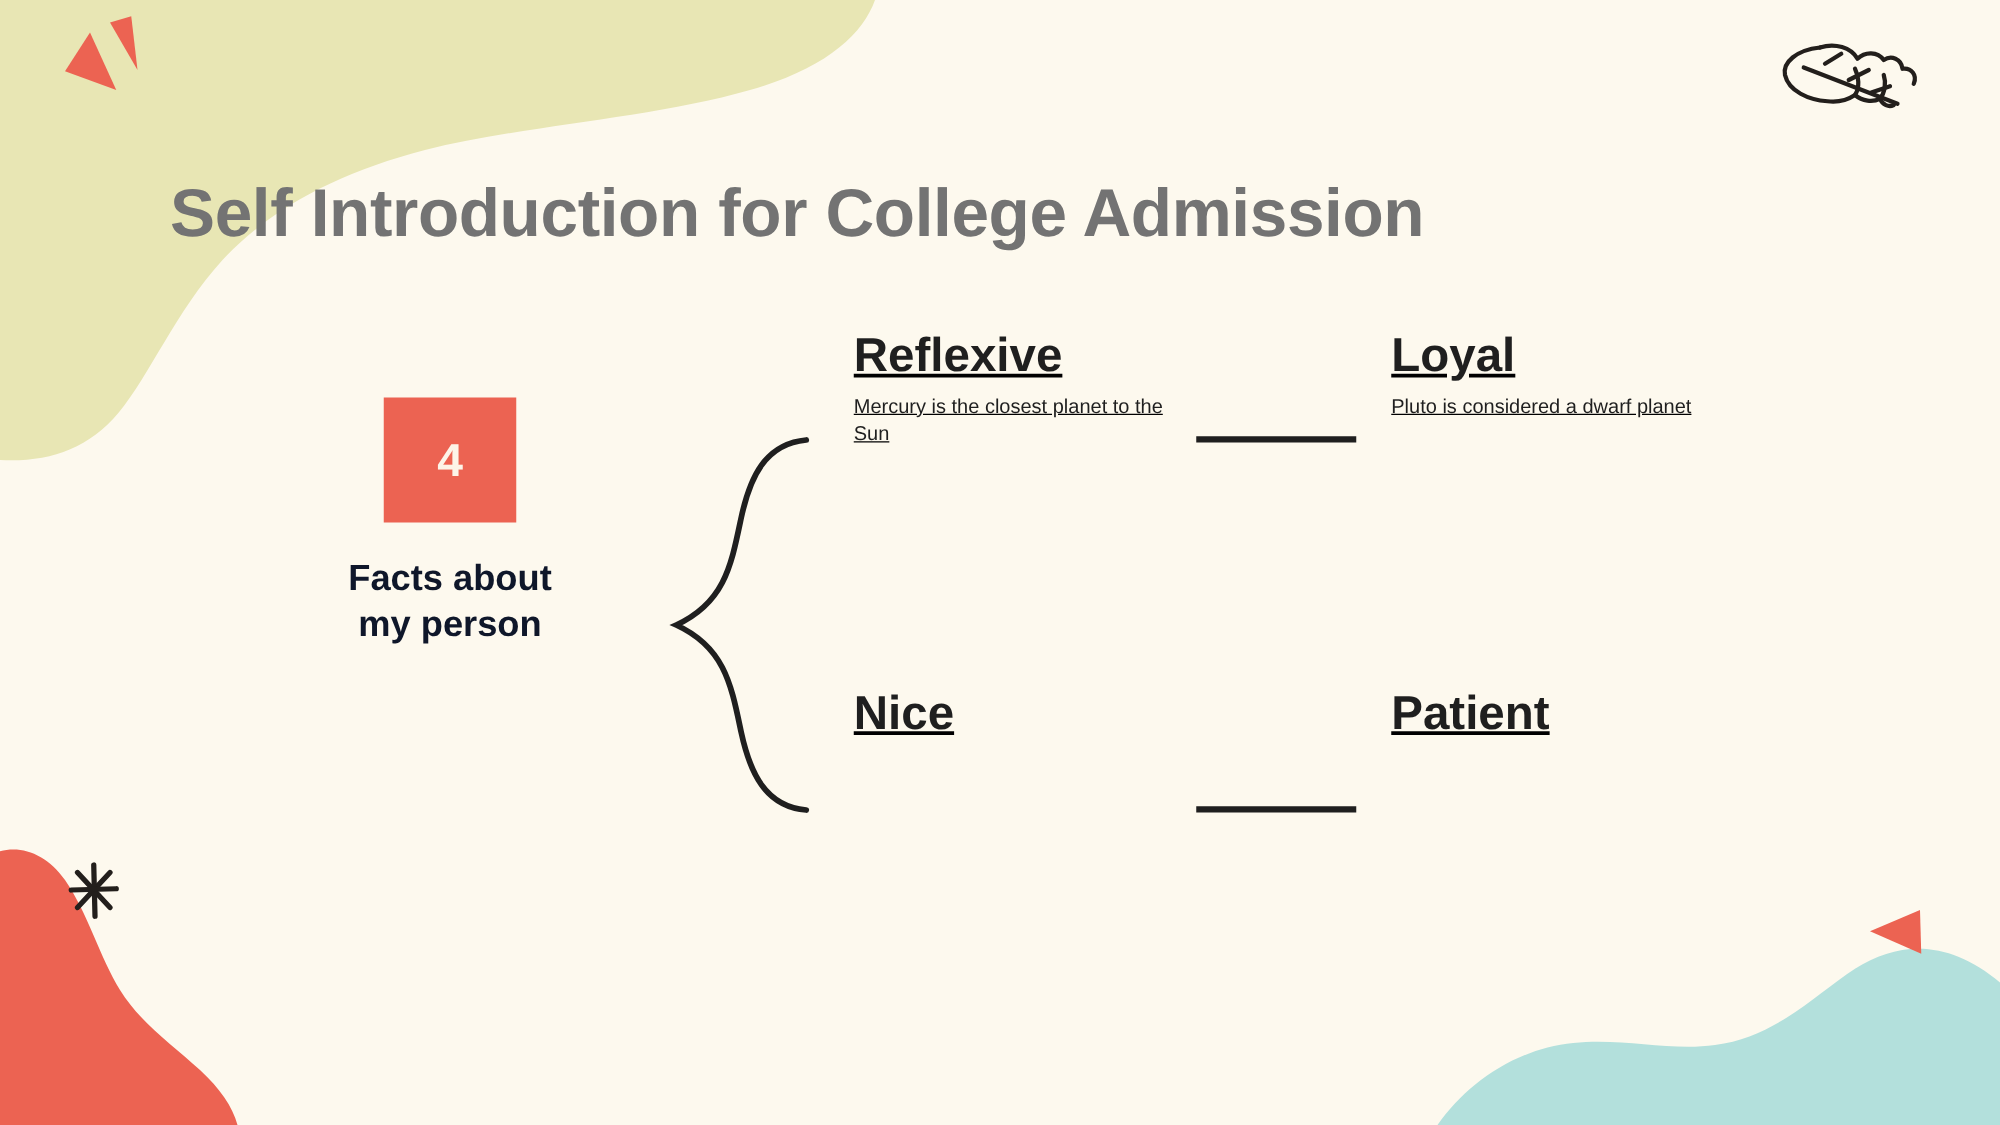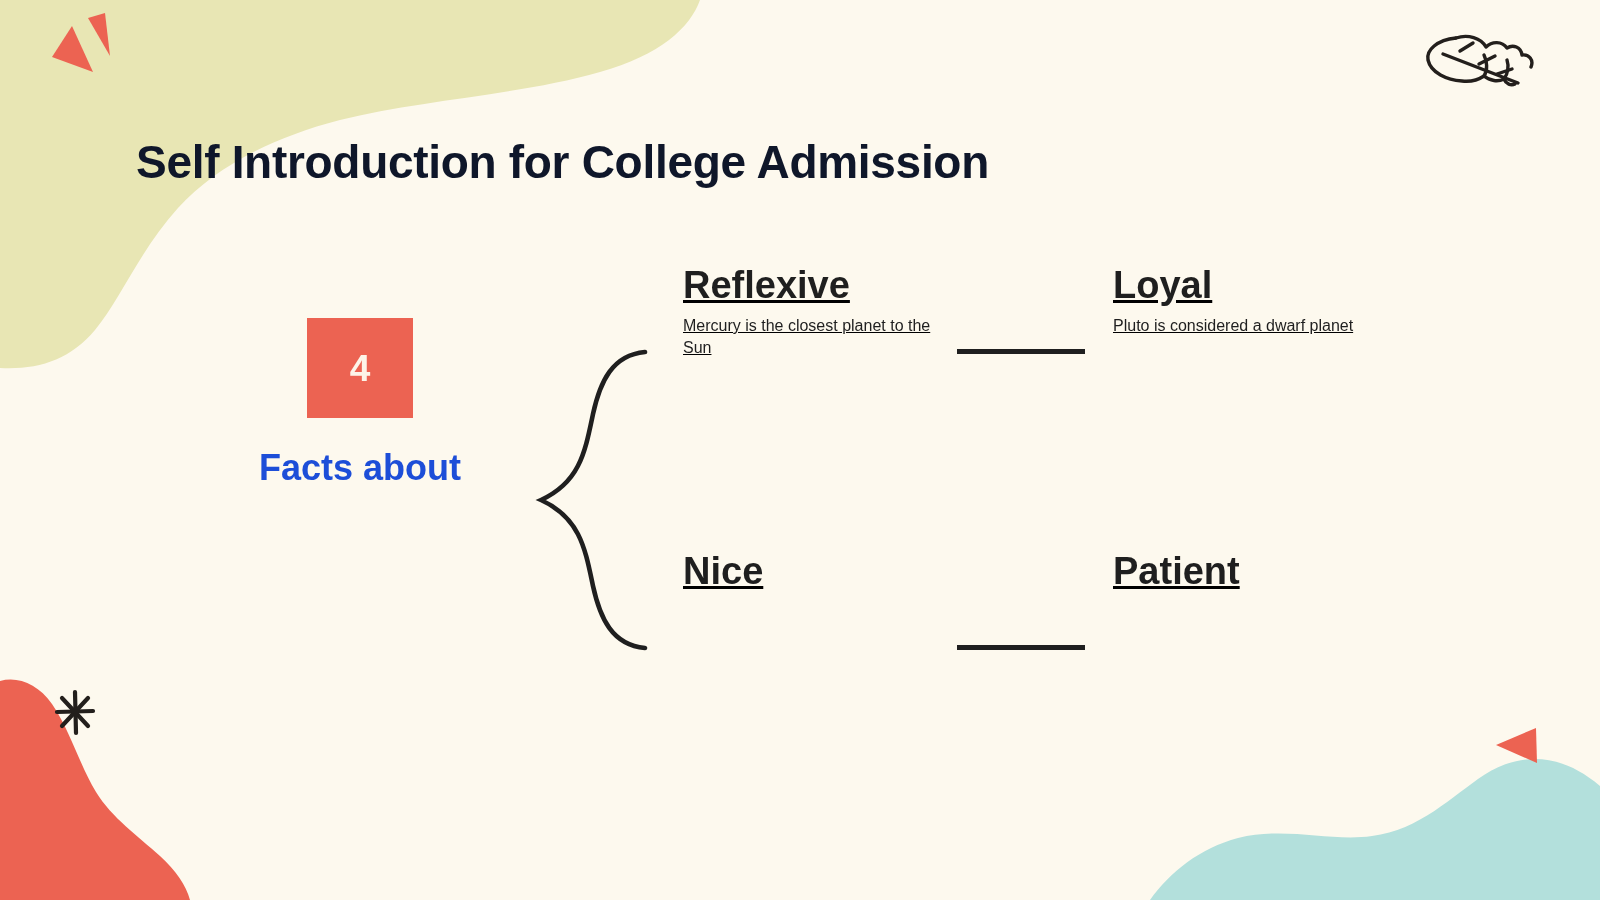--- a/index.html
+++ b/index.html
@@ -23,23 +23,23 @@
     height: 900px;
     pointer-events: none;
   }
 
   
   #page-title {
     position: absolute;
     left: 136px;
     top: 106px;
     width: 1330px;
-    font-size: 46px;
+    font-size: 54px;
     font-weight: bold;
-    color: #0f172a;
+    color: #737373;
     letter-spacing: -0.3px;
     line-height: 1.1;
     white-space: nowrap;
   }
 
   
   #topic-block {
     position: absolute;
     left: 215px;
     top: 318px;
@@ -56,23 +56,23 @@
     justify-content: center;
   }
   #number-badge .num {
     color: #FDF4E8;
     font-size: 37px;
     font-weight: bold;
     line-height: 1;
   }
   #topic-label {
     margin-top: 27px;
-    font-size: 36px;
+    font-size: 29px;
     font-weight: bold;
-    color: #1d4ed8;
+    color: #0f172a;
     line-height: 1.28;
   }
 
   
   .fact {
     position: absolute;
     text-decoration: underline;
   }
   .fact-title {
     font-size: 38px;
@@ -155,20 +155,21 @@
   </svg>
 
   <h1 id="page-title">Self Introduction for College Admission</h1>
 
   <div id="topic-block">
     <div id="number-badge">
       <span class="num">4</span>
     </div>
     <div id="topic-label">
       <div>Facts about</div>
+      <div>my person</div>
     </div>
   </div>
 
   <div class="fact" id="fact-0">
     <div class="fact-title">Reflexive</div>
     <div class="fact-body">Mercury is the closest planet to the Sun</div>
   </div>
 
   <div class="fact" id="fact-1">
     <div class="fact-title">Loyal</div>

